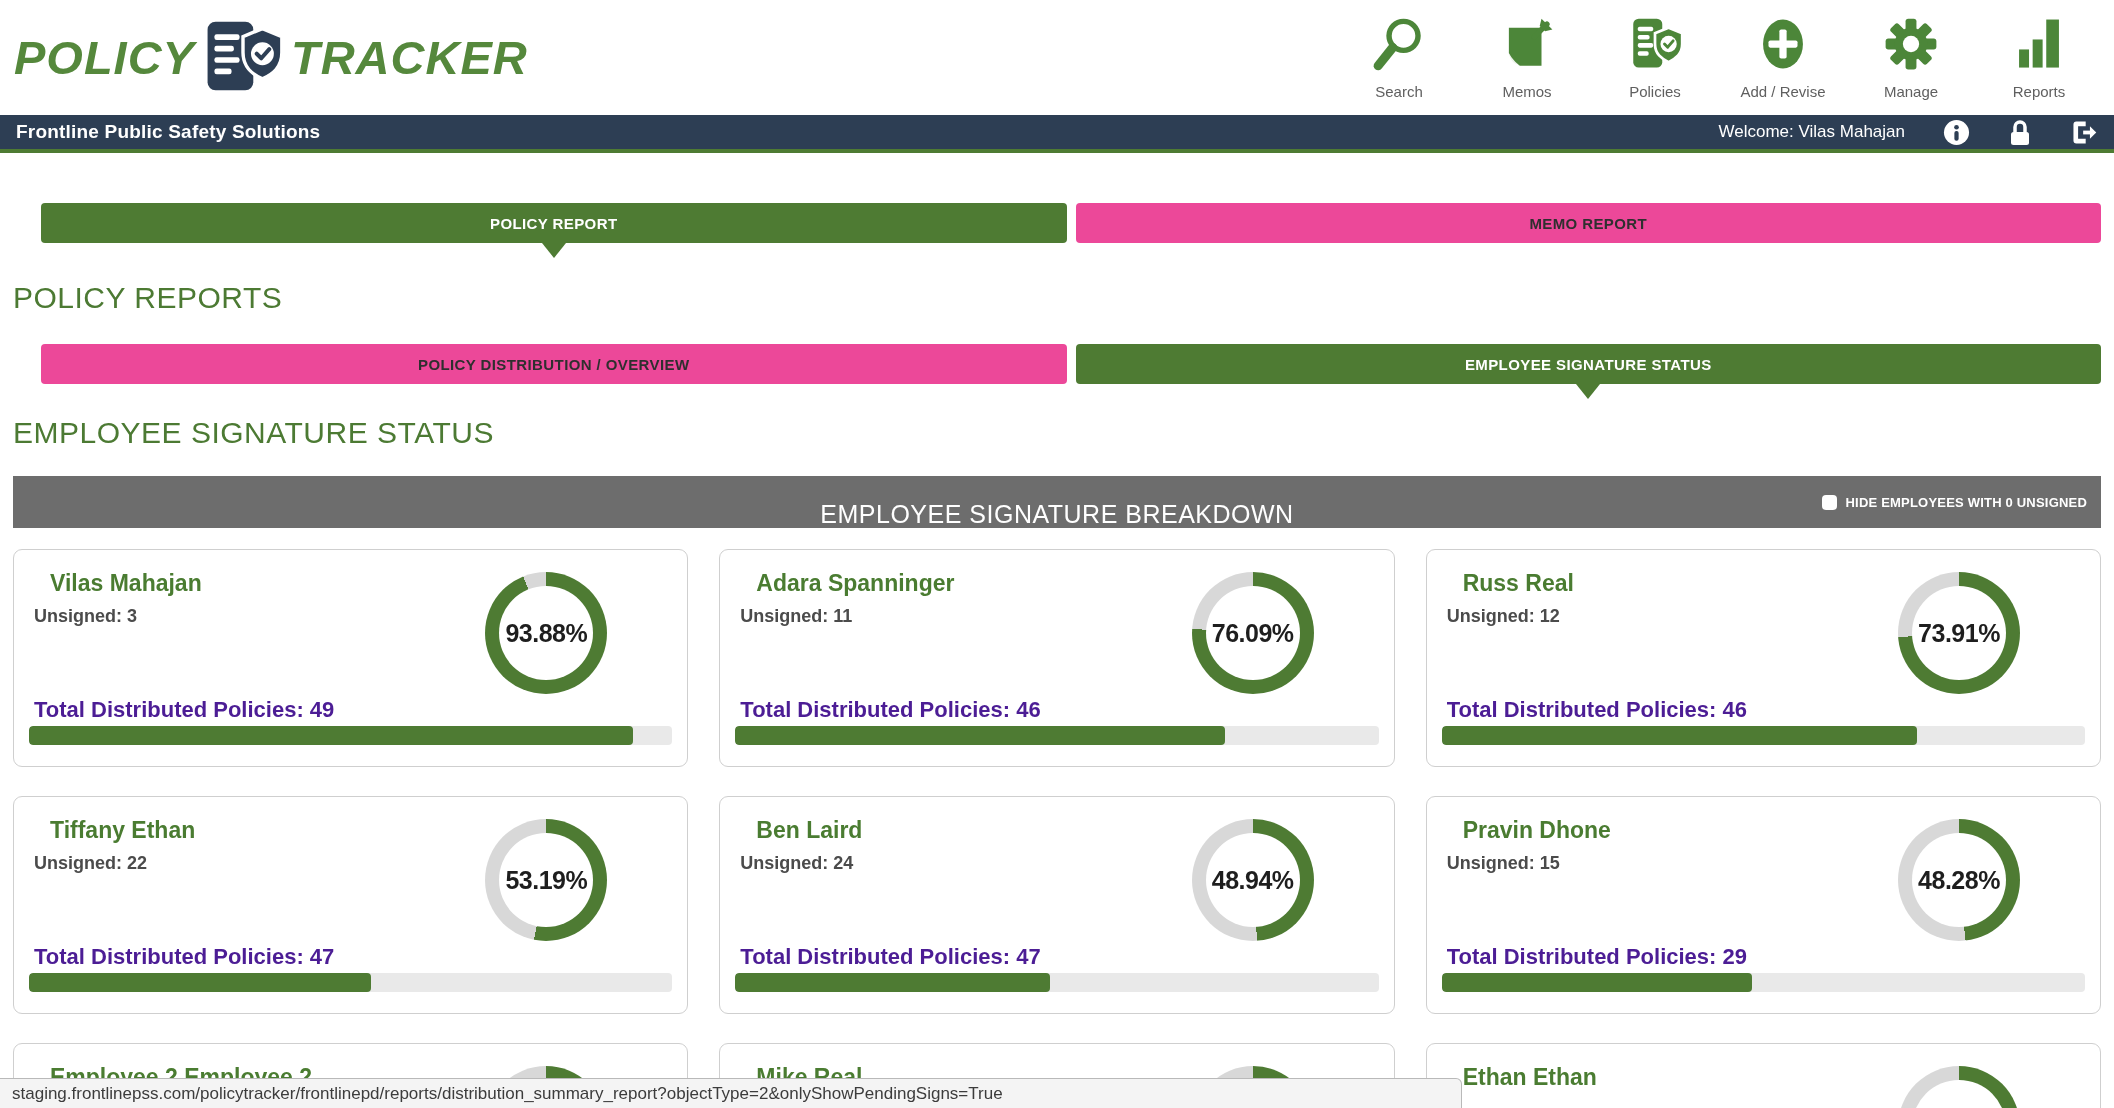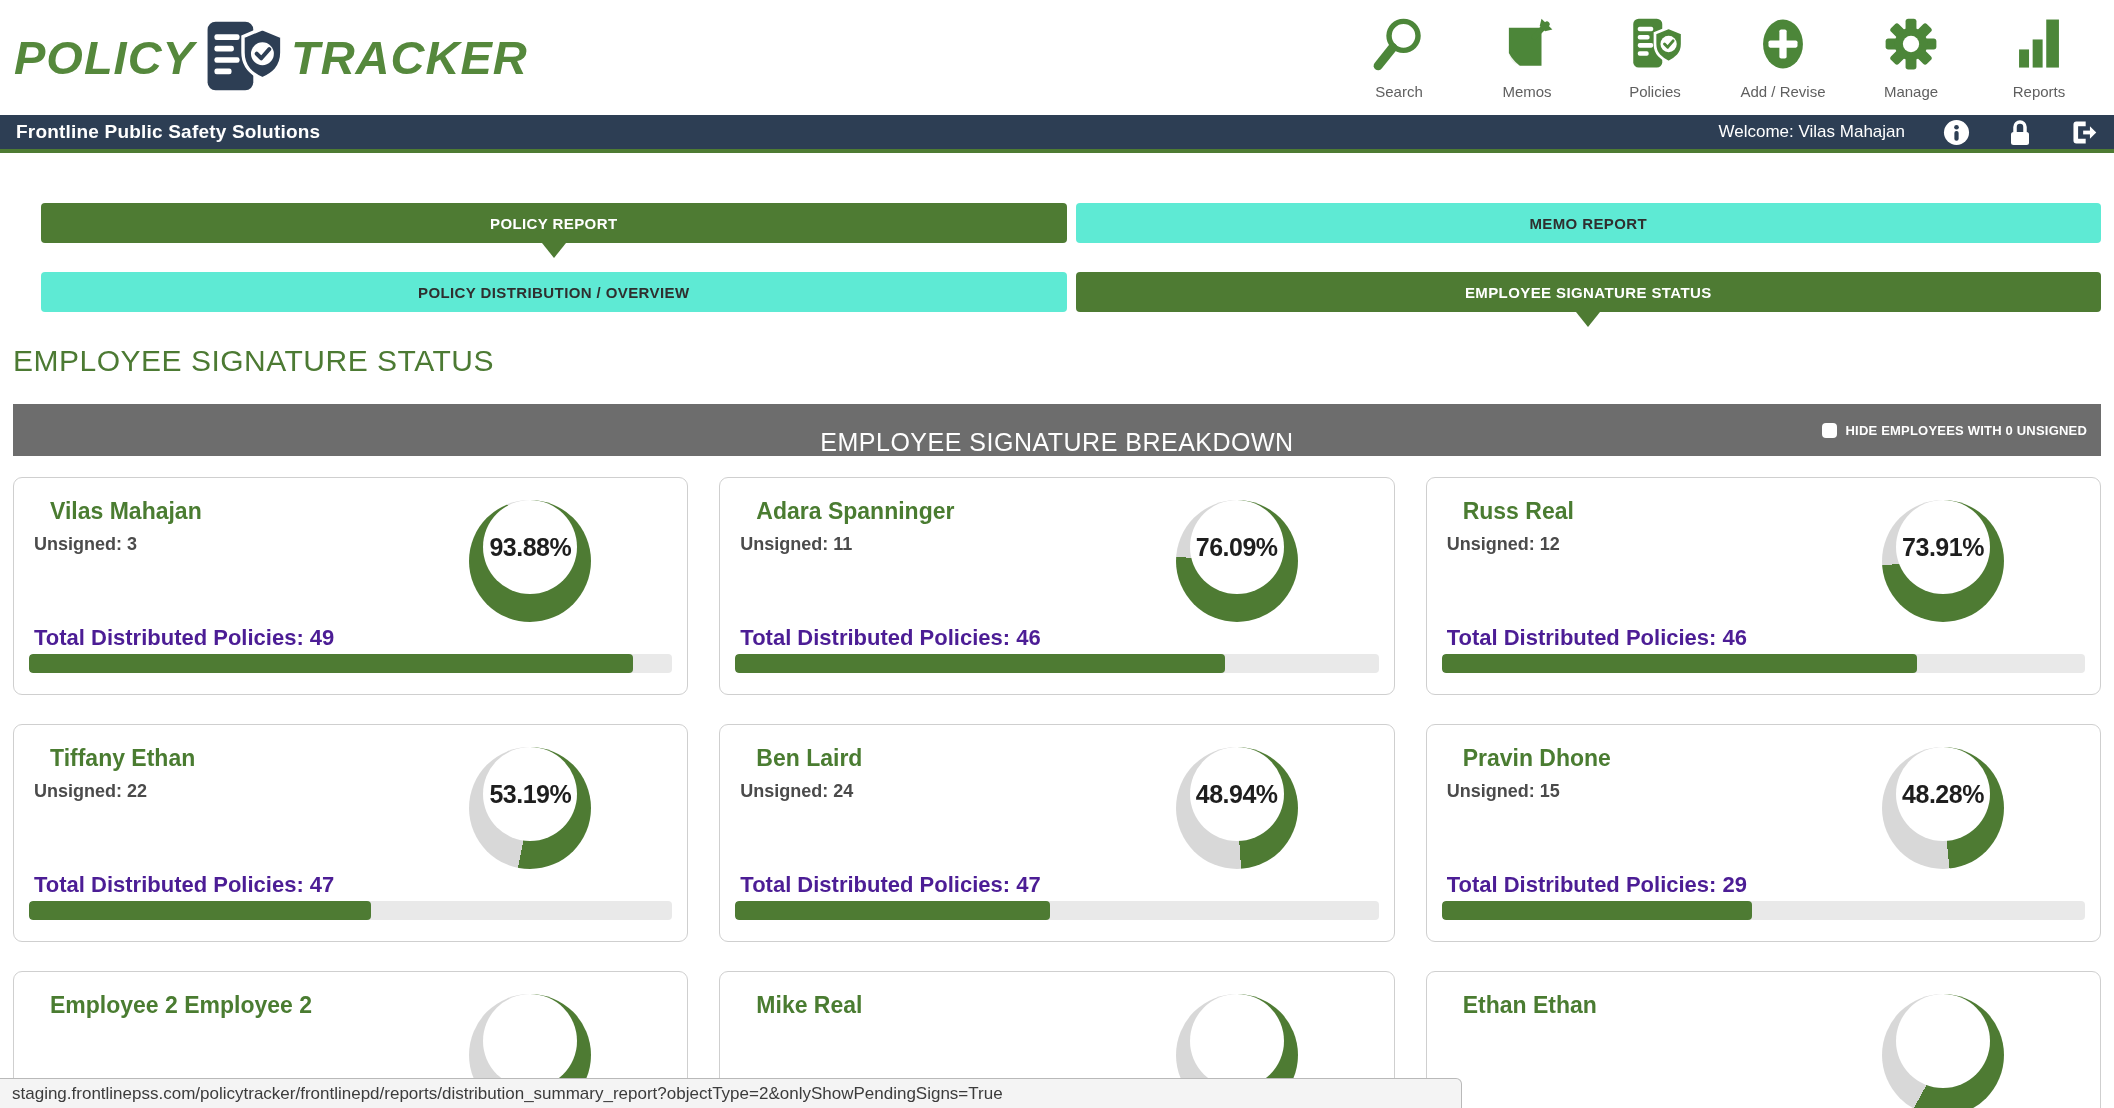--- a/index.html
+++ b/index.html
@@ -23,41 +23,41 @@
   .welcome{font-size:17px;}
   .topbar-right svg{cursor:pointer;display:block;}
 
   
   .main{padding:0 13px;}
   .tabs{display:flex;gap:9px;padding-left:28px;}
   .tabs.row1{margin-top:50px;}
   .tabs.row2{margin-top:29px;}
   .tab{flex:1;height:40px;border-radius:4px;display:flex;align-items:center;justify-content:center;font-weight:bold;font-size:15px;letter-spacing:.4px;position:relative;cursor:pointer;}
   .tab.active{background:#4e7b33;color:#fff;}
-  .tab.inactive{background:#5eead4;color:#2f2f2f;}
+  .tab.inactive{background:#ec4899;color:#2f2f2f;}
   .tab.active::after{content:"";position:absolute;top:100%;left:50%;transform:translateX(-50%);border:12px solid transparent;border-top:15px solid #4e7b33;border-bottom:0;}
   .section-title{margin:0;font-weight:400;color:#4c7a33;font-size:30px;letter-spacing:.5px;}
   .h1{margin-top:38px;}
   .h2{margin-top:32px;}
 
   
   .breakdown-bar{margin-top:26px;height:52px;background:#6d6d6d;color:#fff;display:flex;align-items:center;justify-content:center;position:relative;}
   .breakdown-title{font-size:25px;font-weight:normal;letter-spacing:.5px;margin-top:24px;}
   .filter{position:absolute;right:14px;top:0;height:100%;display:flex;align-items:center;gap:9px;cursor:pointer;}
   .checkbox{width:15px;height:15px;background:#fff;border-radius:4px;display:inline-block;}
   .filter-label{font-size:13px;font-weight:bold;letter-spacing:.2px;}
 
   
   .grid{margin-top:21px;display:grid;grid-template-columns:repeat(3,1fr);gap:29px 31px;}
   .card{position:relative;height:218px;background:#fff;border:1px solid #cfcfcf;border-radius:9px;box-sizing:border-box;}
   .name{position:absolute;left:36px;top:20px;font-size:23px;font-weight:bold;color:#4a7c31;}
   .unsigned{position:absolute;left:20px;top:56px;font-size:18px;font-weight:bold;color:#4b4b4b;}
-  .donut{position:absolute;right:96px;top:22px;width:122px;height:122px;border-radius:50%;
+  .donut{position:absolute;right:80px;top:22px;width:122px;height:122px;border-radius:50%;
          background:conic-gradient(#4e7b33 calc(var(--p) * 1%), #d8d8d8 0);
-         display:flex;justify-content:center;}
+         display:flex;align-items:center;justify-content:center;}
   .hole{width:94px;height:94px;border-radius:50%;background:#fff;display:flex;align-items:center;justify-content:center;}
   .pct{font-size:25px;font-weight:bold;color:#1e1e1e;letter-spacing:-.5px;}
   .total{position:absolute;left:20px;top:147px;font-size:22px;font-weight:bold;color:#4c1d95;}
   .track{position:absolute;left:15px;right:15px;top:176px;height:19px;background:#e9e9e9;border-radius:4px;overflow:hidden;}
   .fill{height:100%;background:#4e7b33;border-radius:4px;}
 
   
   .statusbar{position:absolute;left:0;bottom:-8px;width:1462px;height:38px;background:#f4f4f4;border:1px solid #b9b9b9;border-left:none;border-top-right-radius:6px;box-sizing:border-box;padding:5px 12px 0;font-size:17px;color:#3c3c3c;white-space:nowrap;overflow:hidden;z-index:6;}
 </style>
 </head>
@@ -184,20 +184,21 @@
     </div>
   </div>
 
   <main class="main">
 
     <div class="tabs row1">
       <div class="tab active">POLICY REPORT</div>
       <div class="tab inactive">MEMO REPORT</div>
     </div>
 
+    <h1 class="section-title h1">POLICY REPORTS</h1>
 
     <div class="tabs row2">
       <div class="tab inactive">POLICY DISTRIBUTION / OVERVIEW</div>
       <div class="tab active">EMPLOYEE SIGNATURE STATUS</div>
     </div>
 
     <h2 class="section-title h2">EMPLOYEE SIGNATURE STATUS</h2>
 
     <div class="breakdown-bar">
       <span class="breakdown-title">EMPLOYEE SIGNATURE BREAKDOWN</span>

